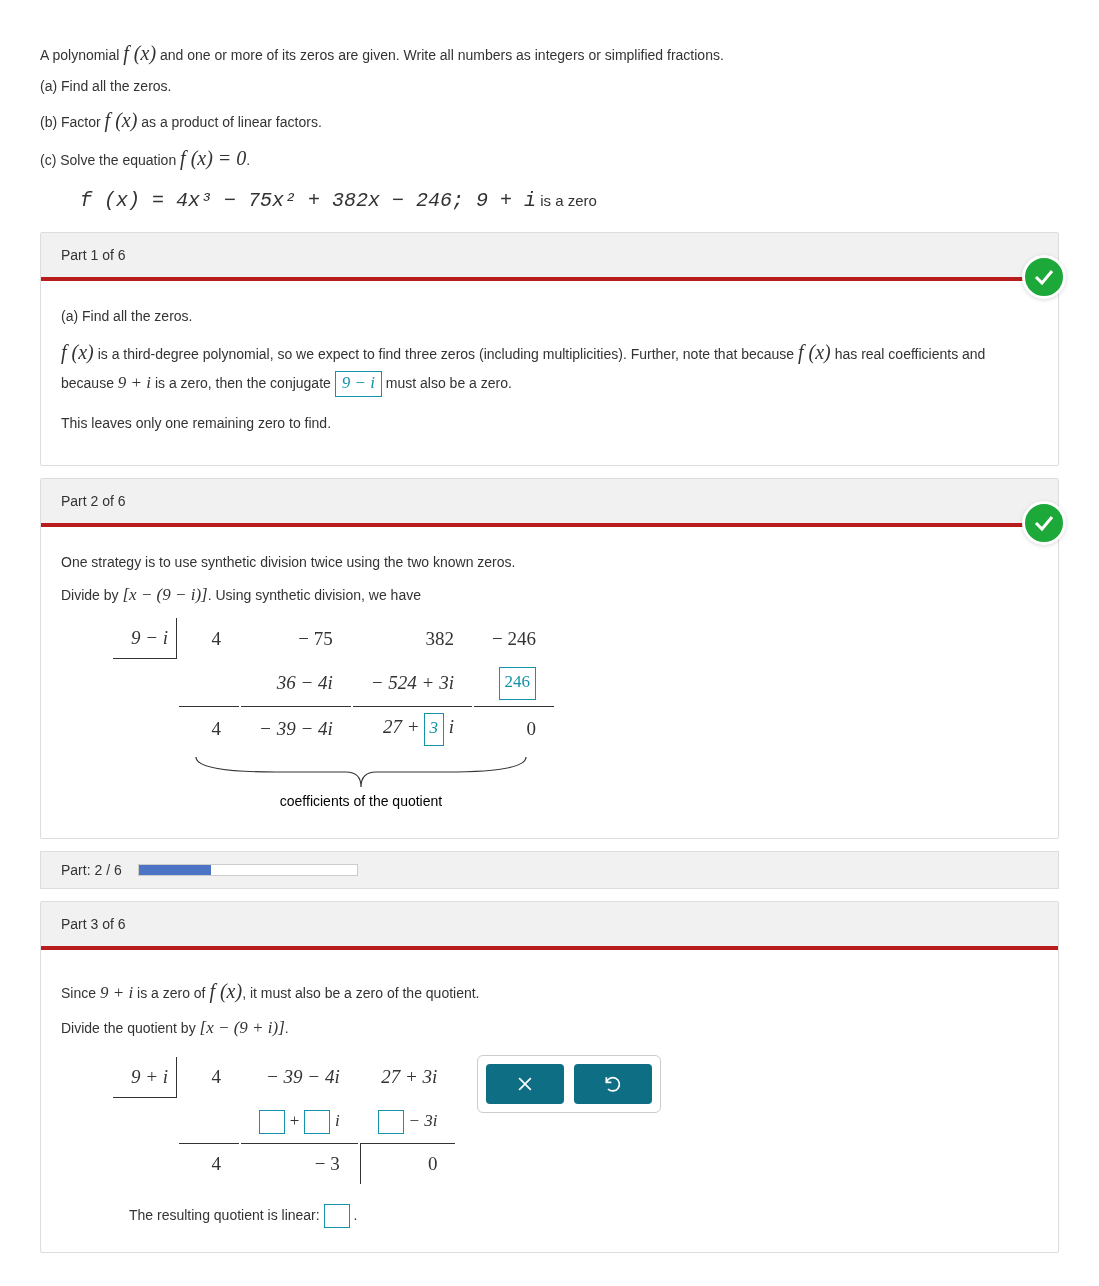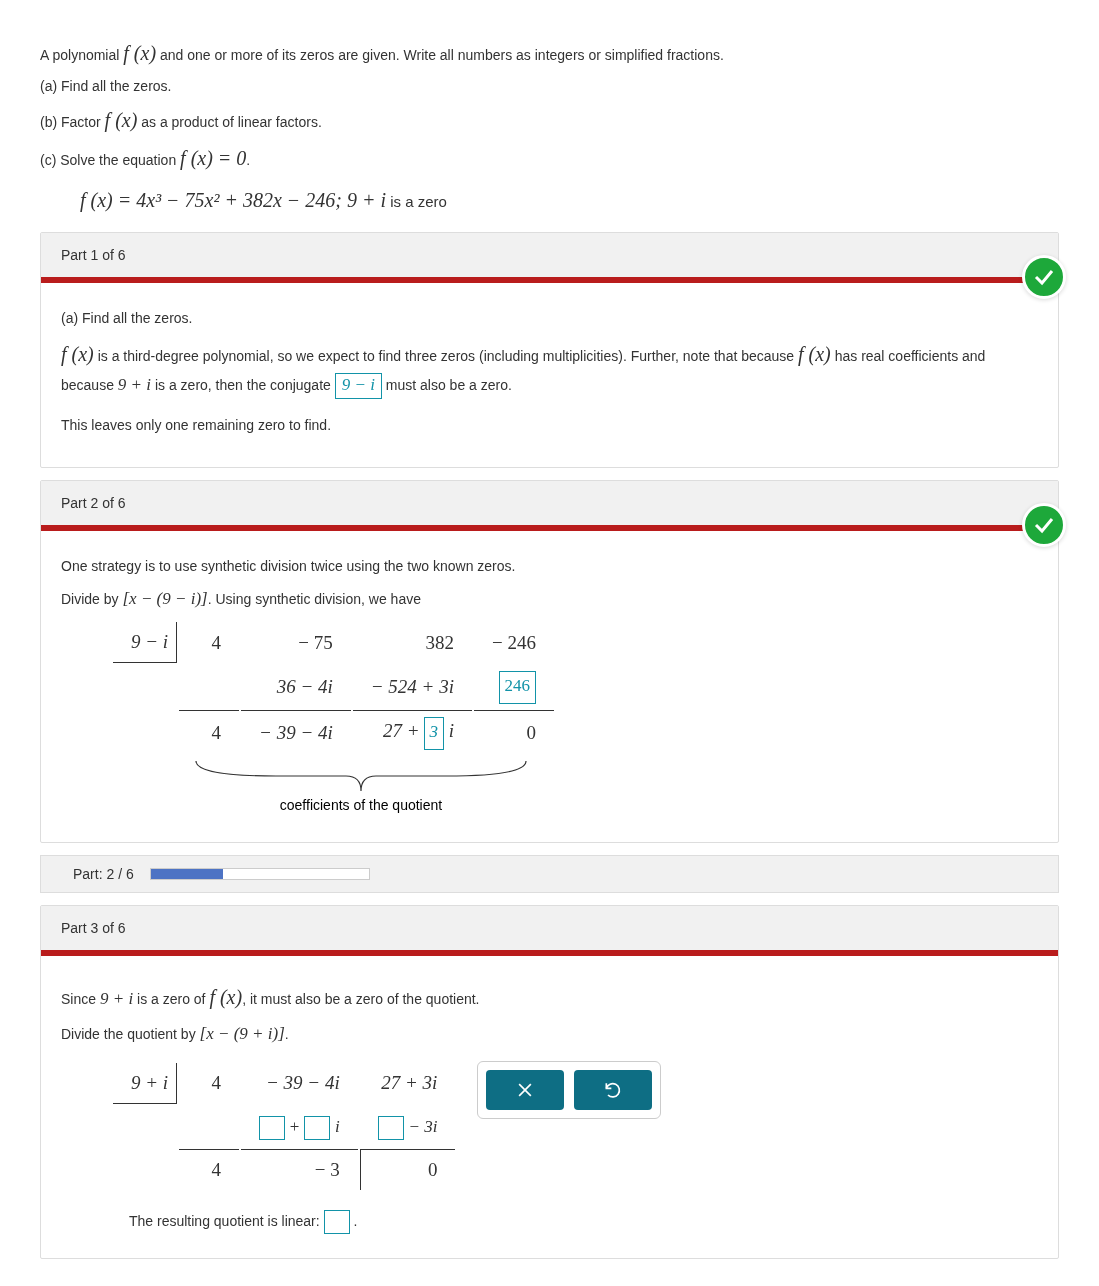--- a/index.html
+++ b/index.html
@@ -6,34 +6,34 @@
   body {
     font-family: Arial, Helvetica, sans-serif;
     font-size: 14px;
     color: #333;
     background: #fff;
     padding: 30px 40px;
     width: 1099px;
   }
   .intro p { margin: 8px 0; line-height: 1.5; }
   .fx { font-family: Georgia, 'Times New Roman', serif; font-style: italic; font-size: 20px; }
-  .fx-eq { font-family: Liberation Serif, serif; font-style: italic; font-size: 20px; display: inline-block; }
+  .fx-eq { font-family: Liberation Mono, monospace; font-style: italic; font-size: 20px; display: inline-block; }
   .eq-line { margin: 16px 0 20px 40px; font-size: 15px; }
   .panel {
     border: 1px solid #ddd;
     border-radius: 2px;
     margin-top: 12px;
     position: relative;
   }
   .panel-header {
     background: #f1f1f1;
     padding: 14px 20px;
     font-size: 14px;
     color: #333;
-    border-bottom: 6px solid #b91c1c;
+    border-bottom: 4px solid #b91c1c;
   }
   .panel-body {
     padding: 18px 20px 24px 20px;
     line-height: 1.7;
   }
   .panel-body p { margin: 6px 0; }
   .check-badge {
     position: absolute;
     right: -8px;
     top: 22px;
@@ -67,21 +67,21 @@
   .math-i { font-style: italic; }
   .syn-table { margin-left: 50px; margin-top: 6px; font-family: Georgia, serif; font-size: 19px; }
   .syn-table td { padding: 4px 18px; text-align: right; min-width: 60px; }
   .syn-divisor { border-right: 1.5px solid #333; border-bottom: 1.5px solid #333; padding-right: 8px !important; text-align: right; }
   .syn-row-line td { border-top: 1.5px solid #333; }
   .brace-svg { display: block; margin: 0 auto -2px auto; }
   .progress-panel {
     background: #f1f1f1;
     border: 1px solid #ddd;
     margin-top: 12px;
-    padding: 10px 32px;
+    padding: 10px 20px;
     display: flex;
     align-items: center;
     gap: 16px;
     font-size: 14px;
   }
   .progress-bar {
     width: 220px; height: 12px; background: #fff; border: 1px solid #ccc;
     position: relative;
   }
   .progress-fill { height: 100%; background: #4d73c4; }

